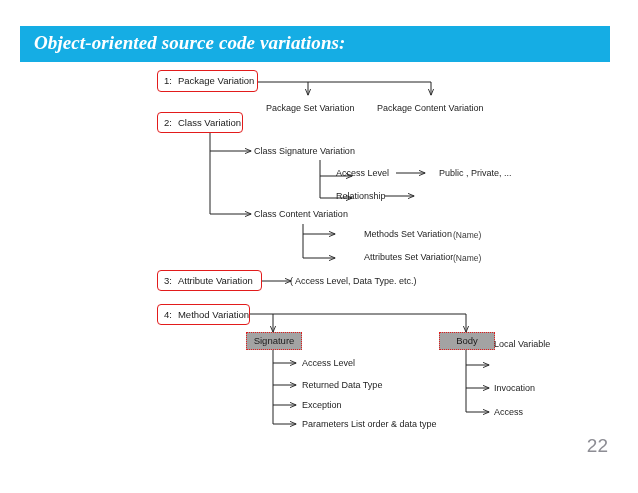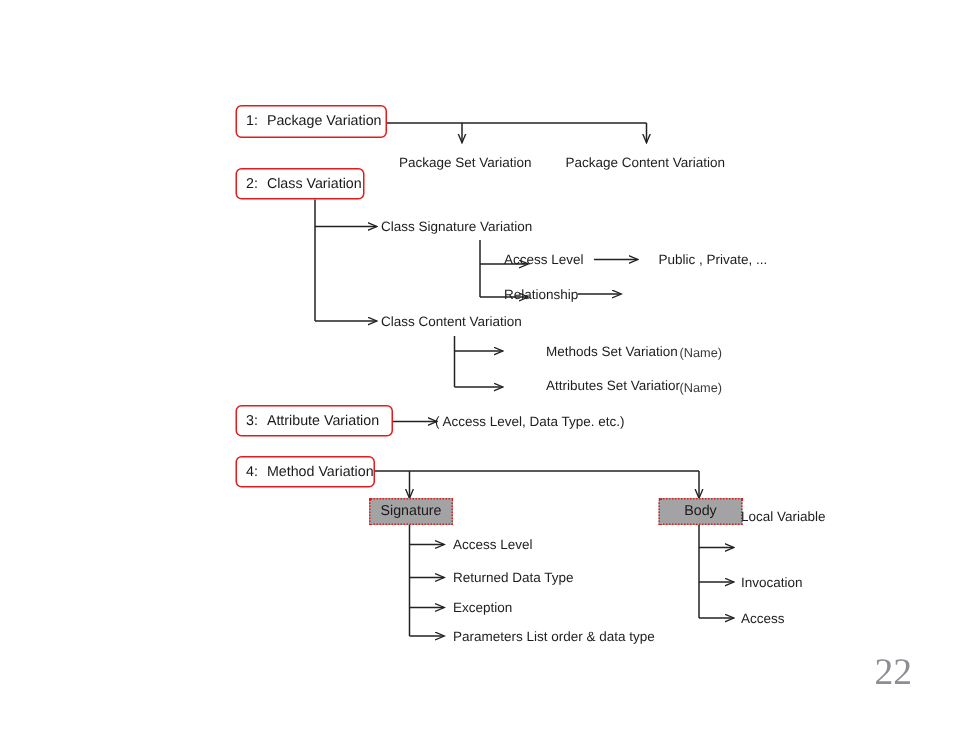--- a/index.html
+++ b/index.html
@@ -68,29 +68,32 @@
     color:#1d1d1d;
     line-height:1;
     white-space:nowrap;
   }
   .lbl.sm{font-size:8.5px;}
   .lbl.grey{color:#3a3a3a;}
 
   
   #page-num{
     position:absolute;right:30px;top:435px;
-    font-family:Liberation Serif, serif;
-    font-size:25px;color:#8d8d94;
+    font-family:Liberation Sans, sans-serif;
+    font-size:19px;color:#8d8d94;
   }
 </style>
 </head>
 <body>
 
 <div id="slide">
 
+  <div id="title-band">
+    <div id="title-text">Object-oriented source code variations:</div>
+  </div>
 
   <div id="diagram">
     <svg id="lines" viewBox="0 0 638 493" xmlns="http://www.w3.org/2000/svg">
       <defs>
         <marker id="ah" markerWidth="7" markerHeight="7" refX="6" refY="3" orient="auto" markerUnits="userSpaceOnUse">
           <path d="M0,0.4 L6.2,3 L0,5.6" fill="none" stroke="#222" stroke-width="0.9"></path>
         </marker>
       </defs>
       <g stroke="#222" stroke-width="1" fill="none">
 

